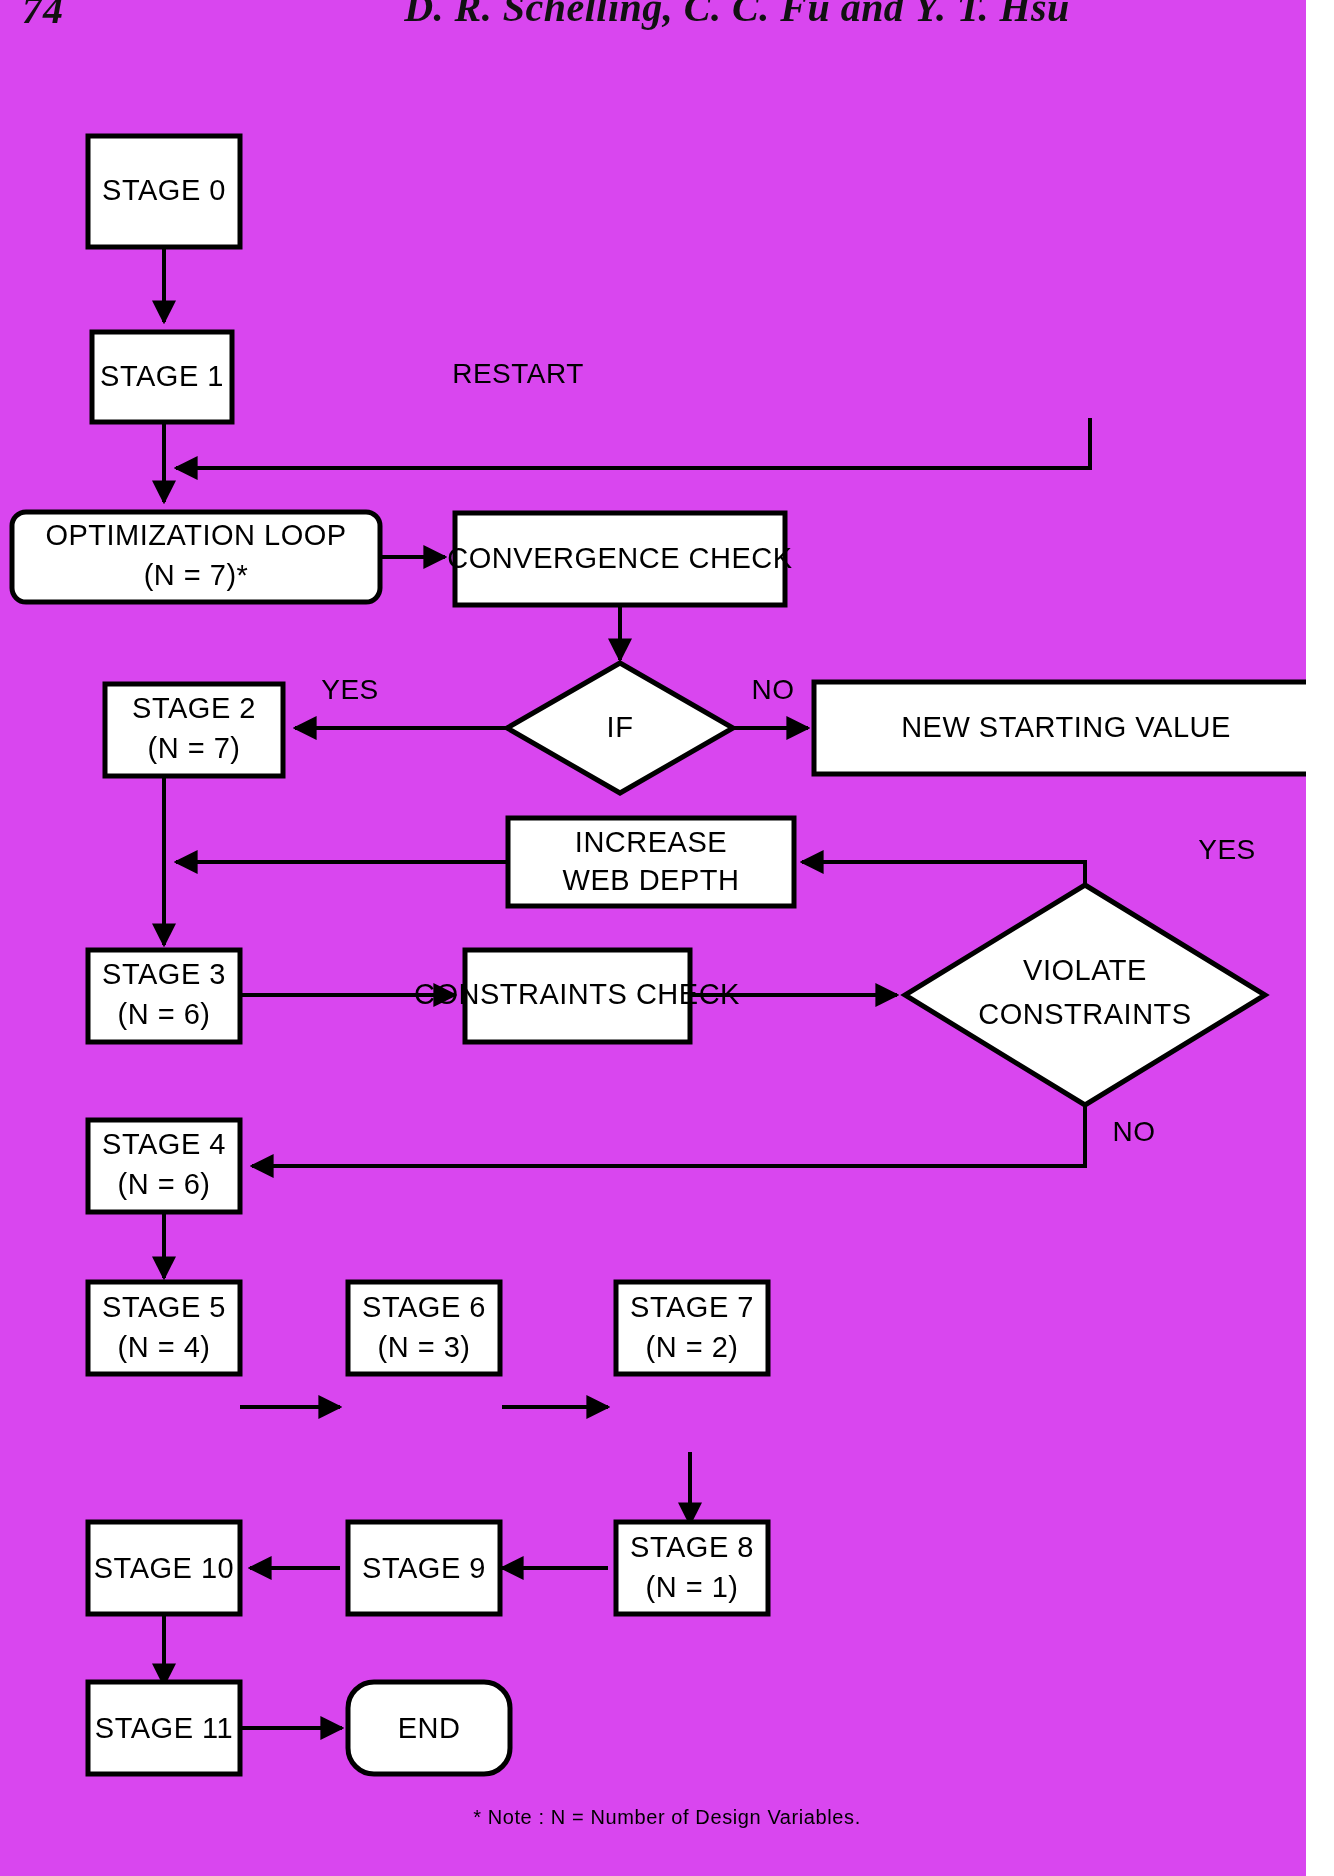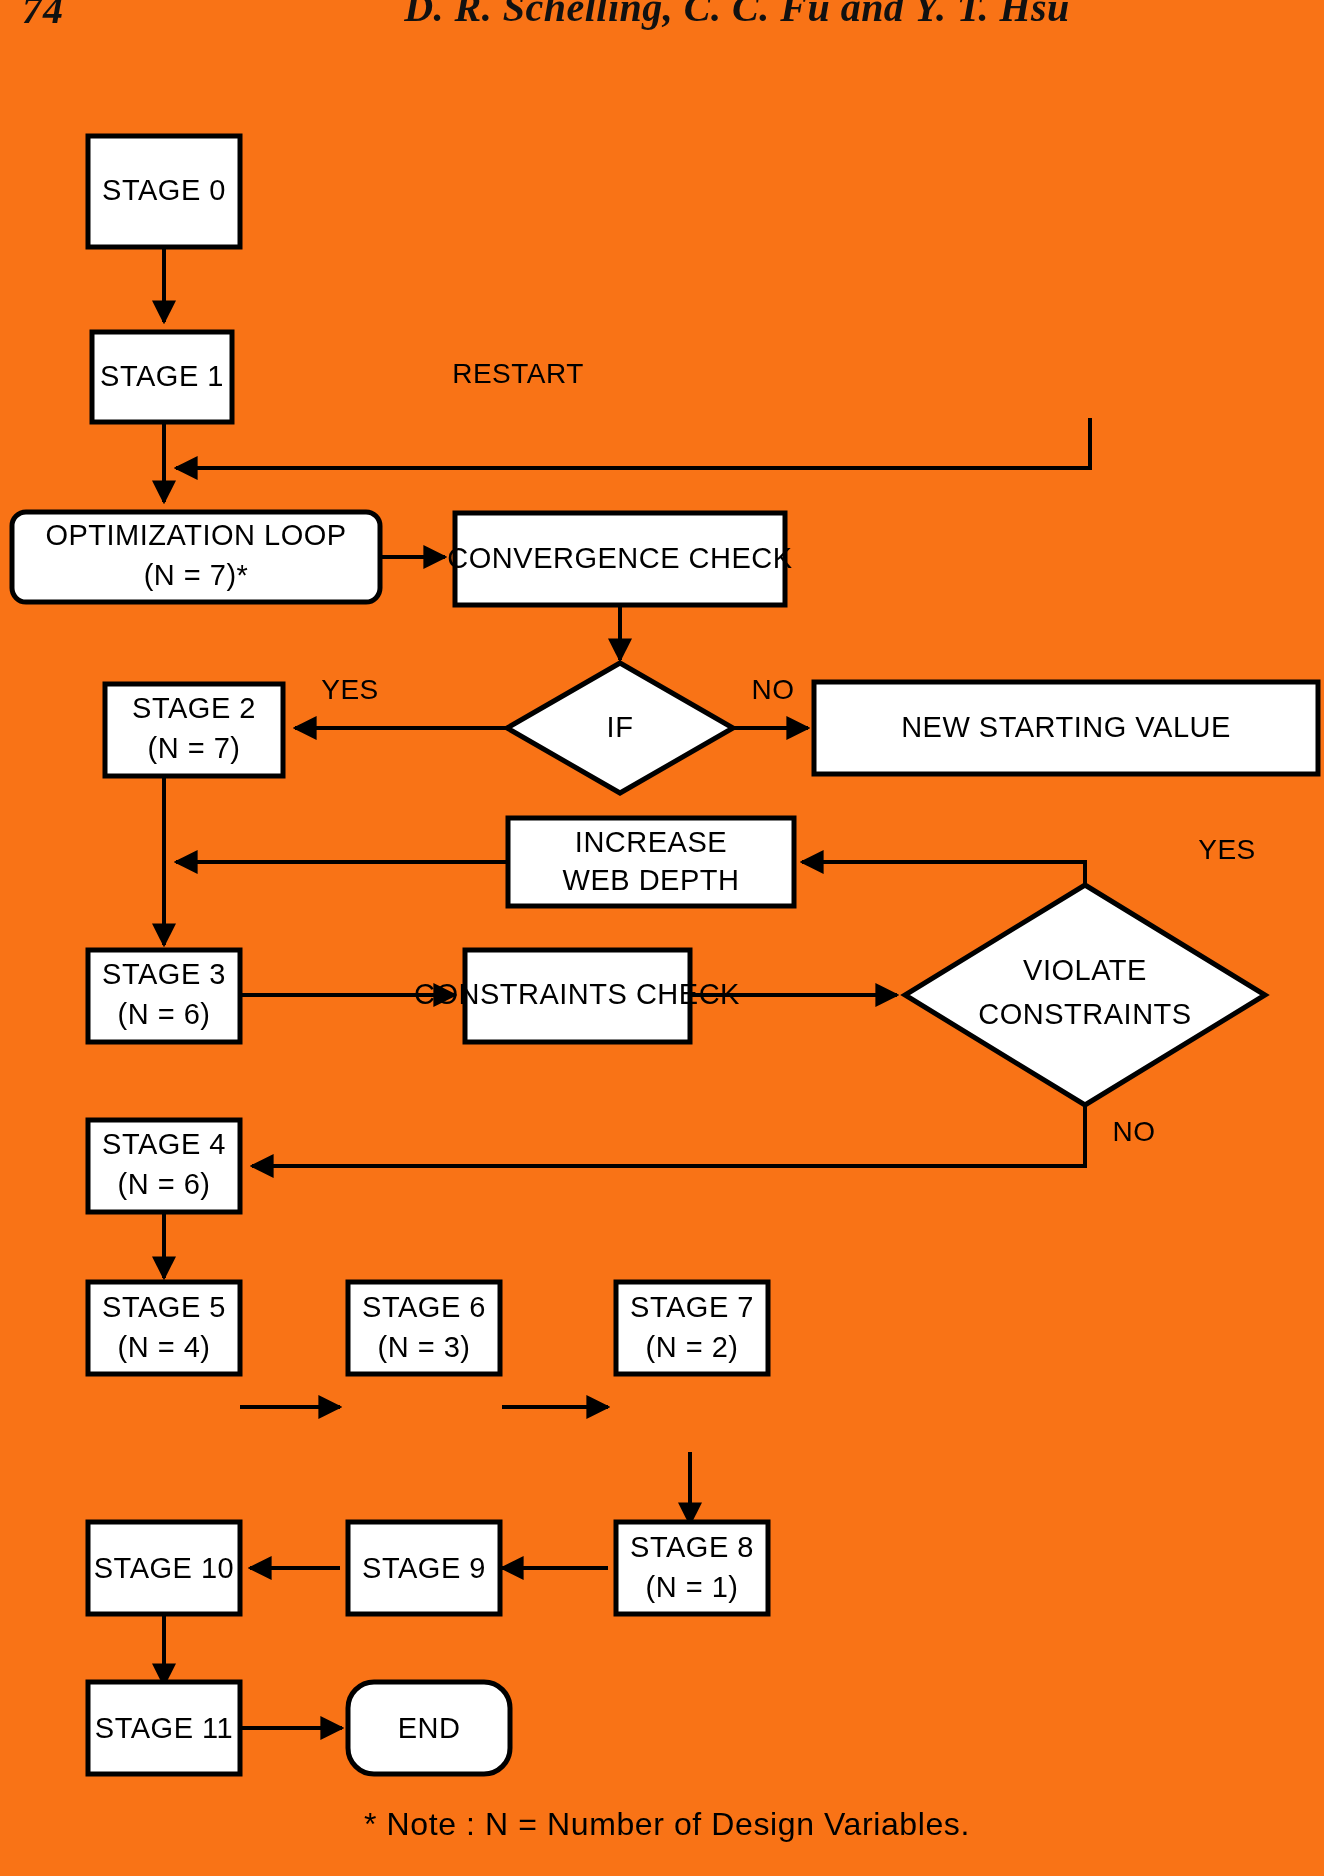--- a/index.html
+++ b/index.html
@@ -4,24 +4,23 @@
 <style>
   html, body {
     margin: 0;
     padding: 0;
     background: #ffffff;
   }
   #page {
     position: relative;
     width: 1306px;
     height: 1876px;
-    background: #f97316;
+    background: #d946ef;
     font-family: "Liberation Sans", sans-serif;
     overflow: hidden;
-    padding-left: 18px;
   }
   
   .page-number {
     position: absolute;
     left: 22px;
     top: -14px;
     font-family: "Liberation Serif", serif;
     font-style: italic;
     font-weight: bold;
     font-size: 40px;
@@ -80,21 +79,21 @@
     dominant-baseline: middle;
     letter-spacing: 0.5px;
   }
   .footnote {
     position: absolute;
     left: 0;
     top: 1806px;
     width: 1334px;
     text-align: center;
     font-family: "Liberation Sans", sans-serif;
-    font-size: 32px;
+    font-size: 20px;
     color: #000;
     letter-spacing: 0.6px;
   }
 </style>
 </head>
 <body>
 
 <div id="page">
 
   <div class="page-number">74</div>

